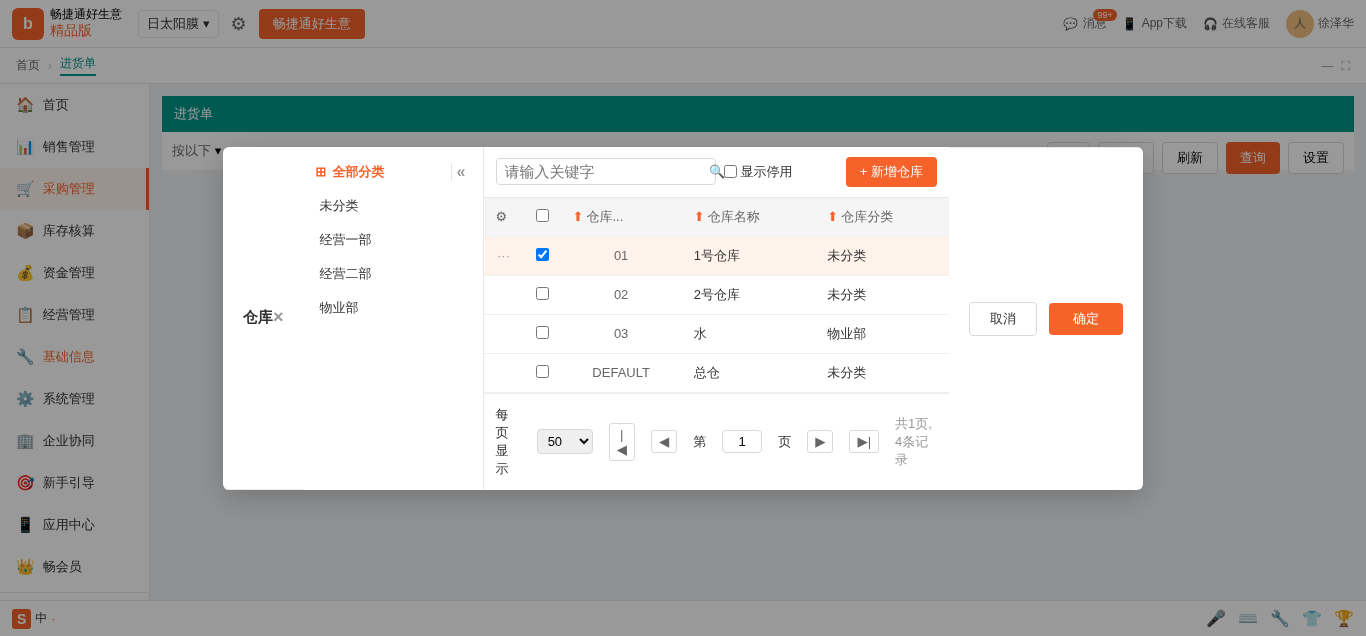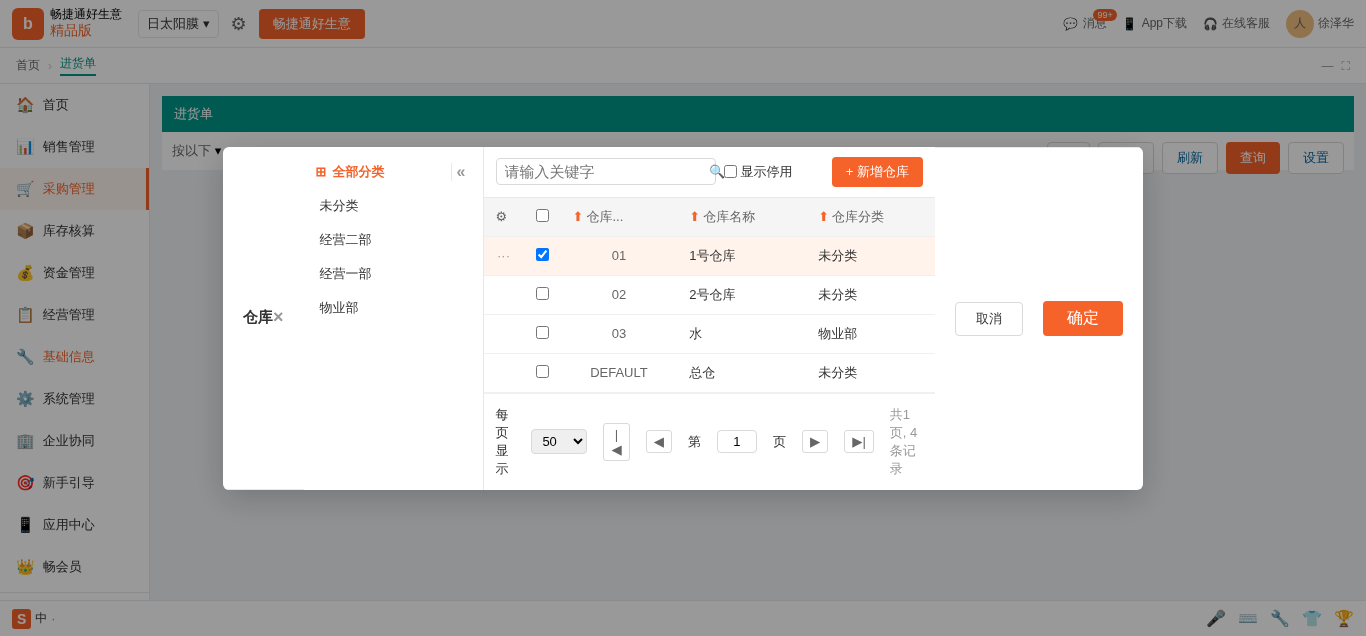--- a/index.html
+++ b/index.html
@@ -192,43 +192,43 @@
       font-size: 13px; color: #333;
     }
     .page-select { border: 1px solid #d9d9d9; border-radius: 4px; padding: 3px 6px; font-size: 13px; }
     .page-btn { border: 1px solid #d9d9d9; background: #fff; border-radius: 3px; padding: 3px 7px; cursor: pointer; color: #666; }
     .page-input { width: 40px; border: 1px solid #d9d9d9; border-radius: 4px; padding: 3px 6px; text-align: center; font-size: 13px; }
     .page-info { color: #999; }
 
     
     .modal-footer {
       display: flex; align-items: center; justify-content: flex-end;
-      gap: 20px; padding: 29px 20px;
+      gap: 12px; padding: 29px 20px;
       border-top: 1px solid #e8e8e8;
     }
     .btn-cancel { background: #fff; border: 1px solid #d9d9d9; border-radius: 4px; padding: 7px 20px; cursor: pointer; font-size: 13px; color: #333; }
-    .btn-confirm { background: #f5632a; color: #fff; border: none; border-radius: 4px; padding: 7px 24px; cursor: pointer; font-size: 16px; }
+    .btn-confirm { background: #f5632a; color: #fff; border: none; border-radius: 4px; padding: 7px 24px; cursor: pointer; font-size: 13px; }
 
     
     .bottom-bar {
       position: fixed; bottom: 0; left: 0; right: 0;
       height: 36px;
       background: #fff;
       border-top: 1px solid #e8e8e8;
       display: flex; align-items: center; justify-content: flex-end;
       padding: 0 12px; gap: 12px; z-index: 50;
     }
     .bottom-logo { 
       margin-right: auto;
       display: flex; align-items: center; gap: 4px;
     }
     .s-logo { background: #f5632a; color: #fff; font-weight: bold; font-size: 14px; padding: 2px 5px; border-radius: 3px; }
     .bottom-icon { font-size: 16px; color: #666; cursor: pointer; }
     .action-btn { background: #f5632a; color: #fff; border: none; border-radius: 4px; padding: 6px 14px; cursor: pointer; font-size: 13px; }
-    .action-btn-outline { background: #fff; color: #0369a1; border: 1px solid #d9d9d9; border-radius: 4px; padding: 6px 14px; cursor: pointer; font-size: 13px; }
+    .action-btn-outline { background: #fff; color: #000000; border: 1px solid #d9d9d9; border-radius: 4px; padding: 6px 14px; cursor: pointer; font-size: 13px; }
     .teal-header { background: #009688; height: 36px; display: flex; align-items: center; padding: 0 12px; color: #fff; font-size: 13px; }
   </style>
 </head>
 <body>
 
 <div class="top-header">
   <div class="logo-area">
     <div class="logo-icon">
       <span>b</span>
     </div>
@@ -364,24 +364,24 @@
       <div class="left-panel">
         <div class="left-panel-header">
           <span style="color:#f5632a;">⊞</span>
           <span style="flex:1; margin-left:6px;">全部分类</span>
           <span class="collapse-btn">«</span>
         </div>
         <div class="category-item">
           <span>未分类</span>
         </div>
         <div class="category-item">
+          <span>经营一部</span>
+        </div>
+        <div class="category-item">
           <span>经营二部</span>
-        </div>
-        <div class="category-item">
-          <span>经营一部</span>
         </div>
         <div class="category-item">
           <span>物业部</span>
         </div>
       </div>
 
       <div class="right-panel">
 
         <div class="right-toolbar">
           <div class="search-input-wrap">

